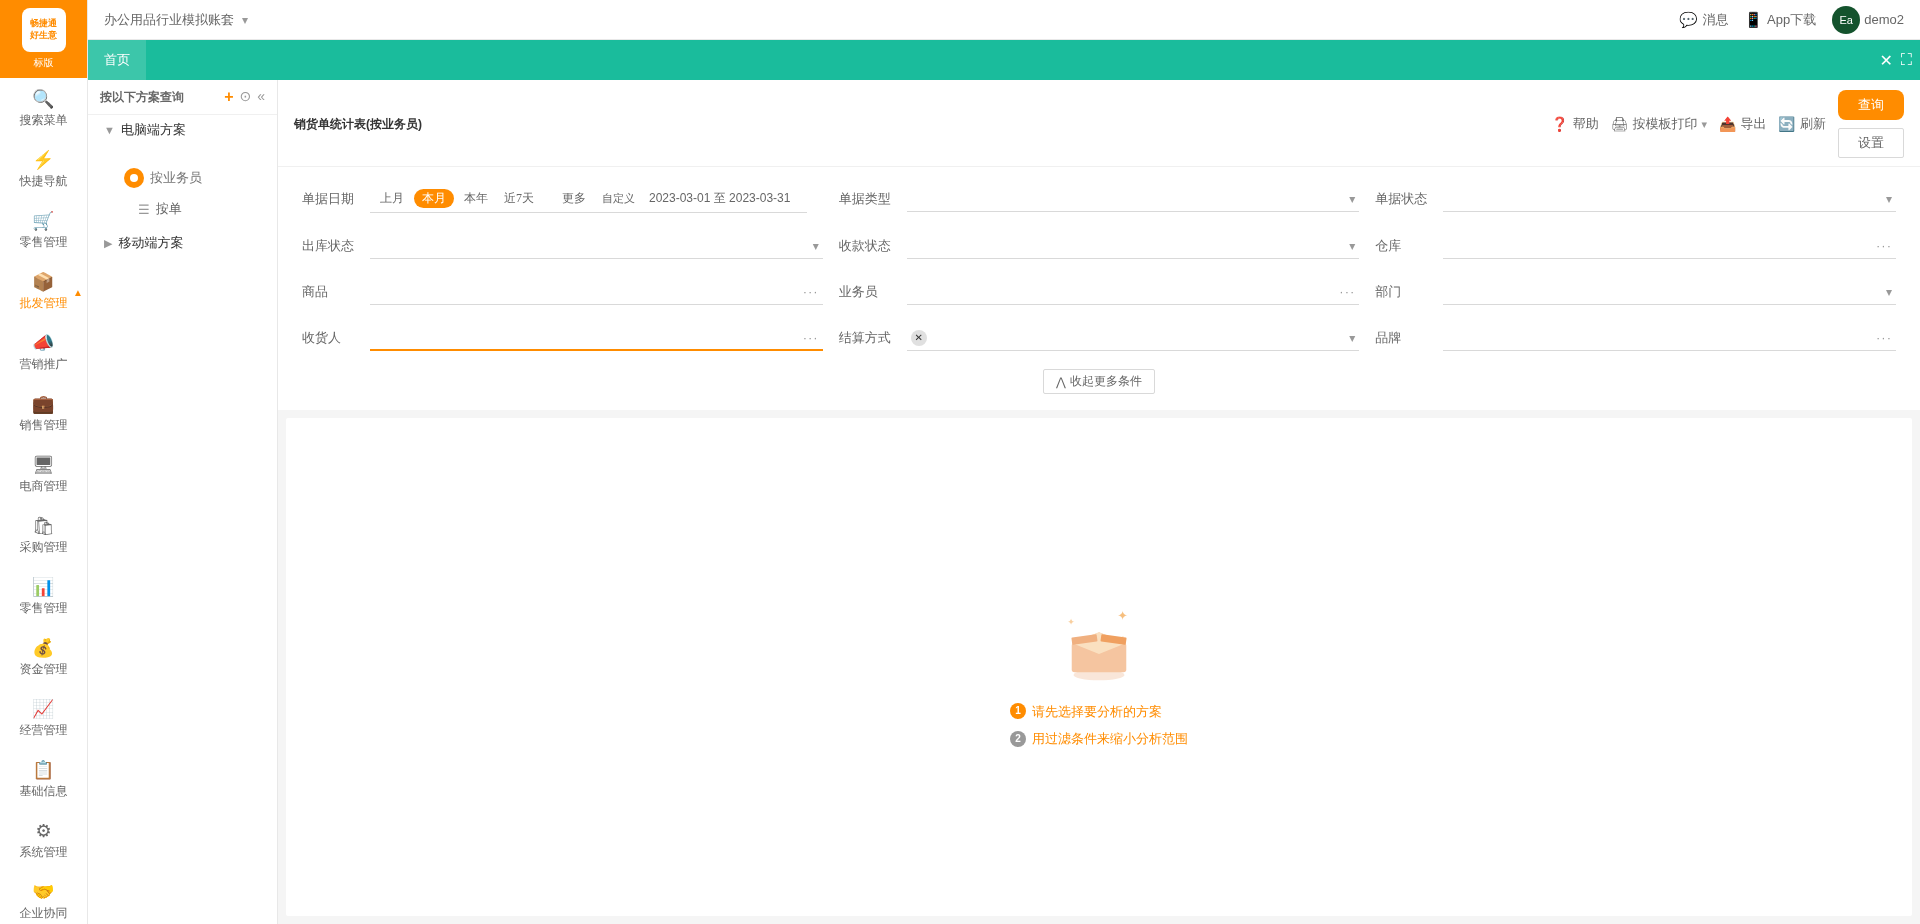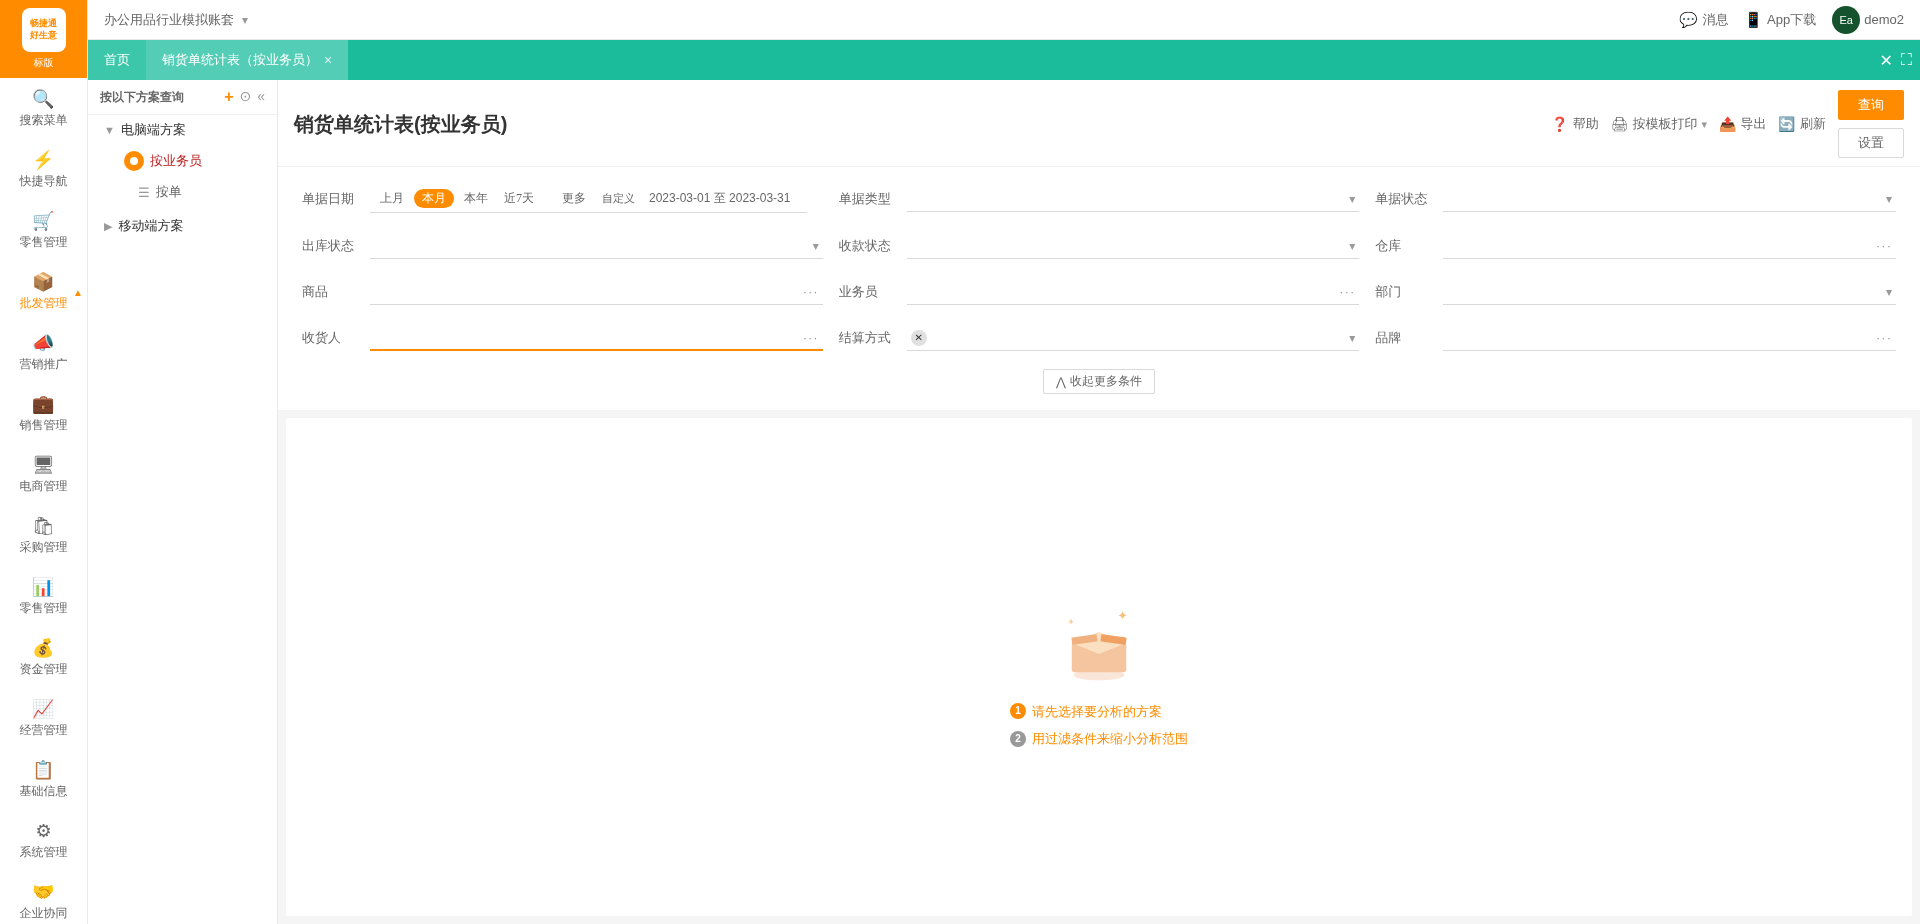--- a/index.html
+++ b/index.html
@@ -36,44 +36,44 @@
     .content { flex: 1; display: flex; overflow: hidden; background: #f5f5f5; }
 
     
     .left-panel { width: 190px; background: #fff; border-right: 1px solid #e8e8e8; display: flex; flex-direction: column; flex-shrink: 0; }
     .left-panel-header { padding: 8px 12px; font-size: 13px; color: #333; display: flex; align-items: center; justify-content: space-between; border-bottom: 1px solid #f0f0f0; }
     .left-panel-header-actions { display: flex; gap: 6px; }
     .left-panel-header-actions span { cursor: pointer; color: #999; font-size: 14px; }
     .tree-item { padding: 6px 12px 6px 16px; cursor: pointer; display: flex; align-items: center; gap: 6px; font-size: 13px; color: #333; }
     .tree-item.parent { font-weight: 500; }
     .tree-child { padding: 6px 12px 6px 36px; cursor: pointer; display: flex; align-items: center; gap: 6px; font-size: 13px; color: #333; }
-    .tree-child.active { color: #b91c1c; }
+    .tree-child.active { color: #737373; margin-top: 17px; }
     .tree-grandchild { padding: 6px 12px 6px 50px; cursor: pointer; display: flex; align-items: center; gap: 6px; font-size: 13px; color: #666; }
 
     
     .right-panel { flex: 1; display: flex; flex-direction: column; overflow: hidden; padding: 0; }
 
     
     .page-header { background: #fff; padding: 10px 16px 8px; display: flex; align-items: center; justify-content: space-between; border-bottom: 1px solid #f0f0f0; flex-shrink: 0; }
-    .page-title { font-size: 20px; font-weight: 600; color: #333; }
+    .page-title { font-size: 12px; font-weight: 600; color: #333; }
     .page-header-actions { display: flex; align-items: center; gap: 12px; }
     .page-header-actions .action-btn { display: flex; align-items: center; gap: 4px; font-size: 13px; color: #666; cursor: pointer; }
 
     
     .filter-area { background: #fff; padding: 12px 16px; flex-shrink: 0; }
     .date-field { display: flex; align-items: center; gap: 6px; flex: 1; margin-right: 16px; border-bottom: 1px solid #d9d9d9; padding: 3px 6px; min-height: 28px; }
     .date-tab { padding: 1px 6px; font-size: 12px; color: #666; cursor: pointer; border-radius: 2px; }
     .date-tab.active { background: #ff8c00; color: #fff; border-radius: 10px; padding: 1px 8px; }
 
     
     .collapse-row { display: flex; justify-content: center; padding: 4px 0; }
     .collapse-btn { display: flex; align-items: center; gap: 4px; font-size: 12px; color: #666; cursor: pointer; padding: 3px 12px; border: 1px solid #d9d9d9; border-radius: 2px; background: #fff; }
 
     
-    .query-btn { background: #ff8c00; color: #fff; border: none; padding: 6px 20px; font-size: 13px; border-radius: 2px; cursor: pointer; }
+    .query-btn { background: #ff8c00; color: #fff; border: none; padding: 6px 20px; font-size: 13px; border-radius: 8px; cursor: pointer; }
     .settings-btn { background: #fff; color: #666; border: 1px solid #d9d9d9; padding: 5px 16px; font-size: 13px; border-radius: 2px; cursor: pointer; margin-top: 4px; }
 
     
     .empty-state { flex: 1; display: flex; flex-direction: column; align-items: center; justify-content: center; background: #fff; margin: 8px; border-radius: 2px; }
     .empty-state .empty-icon { width: 100px; height: 100px; margin-bottom: 16px; }
     .empty-state .empty-tip { color: #999; font-size: 13px; line-height: 1.8; }
     .empty-state .empty-tip span { color: #ff8c00; }
     .filter-cell { display: flex; align-items: center; padding: 6px 8px; }
     .filter-cell-label { width: 68px; font-size: 13px; color: #666; flex-shrink: 0; }
     .filter-cell-input { flex: 1; border-bottom: 1px solid #d9d9d9; padding: 2px 4px; display: flex; align-items: center; min-height: 26px; cursor: pointer; }
@@ -173,24 +173,20 @@
         </div>
         <span>demo2</span>
       </div>
     </div>
   </div>
 
   <div class="tabbar">
     <div class="tab-home">
       <span>首页</span>
     </div>
-    <div class="tab-active">
-      <span>销货单统计表（按业务员）</span>
-      <span class="tab-close">×</span>
-    </div>
     <div class="tabbar-right">
       <span style="color:#fff;font-size:16px;cursor:pointer;">✕</span>
       <span style="color:#fff;font-size:16px;cursor:pointer;">⛶</span>
     </div>
   </div>
 
   <div class="content">
 
     <div class="left-panel">
       <div class="left-panel-header">

